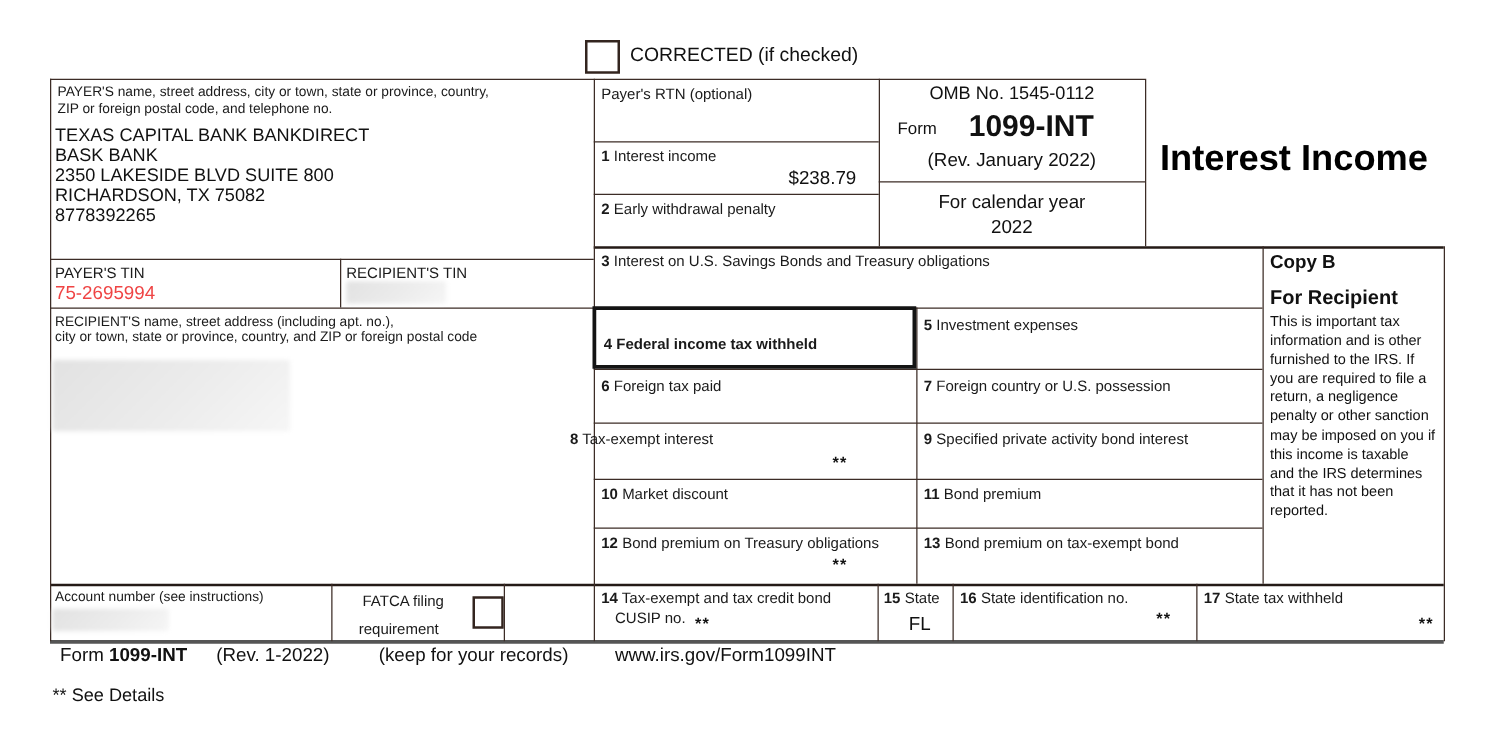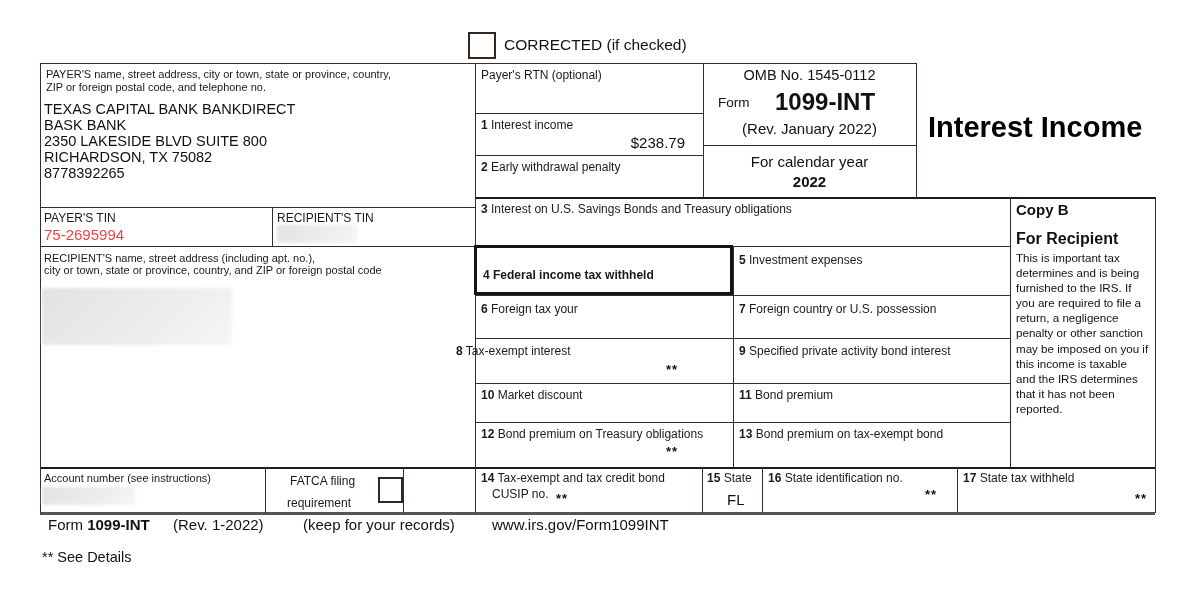--- a/index.html
+++ b/index.html
@@ -74,56 +74,56 @@
   <div class="abs box-label" style="left:481px;top:68px;">Payer's RTN (optional)</div>
   <div class="abs box-label" style="left:481px;top:118px;"><span class="bnum">1</span> <span>Interest income</span></div>
   <div class="abs money" style="left:475px;top:134px;width:210px;">$238.79</div>
   <div class="abs box-label" style="left:481px;top:160px;"><span class="bnum">2</span> <span>Early withdrawal penalty</span></div>
 
   <div class="abs" style="left:703px;top:67px;width:213px;text-align:center;font-size:14.5px;">OMB No. 1545-0112</div>
   <div class="abs" style="left:718px;top:95px;font-size:13.5px;">Form</div>
   <div class="abs" style="left:775px;top:88px;font-size:24px;font-weight:bold;">1099-INT</div>
   <div class="abs" style="left:703px;top:120px;width:213px;text-align:center;font-size:15px;">(Rev. January 2022)</div>
   <div class="abs" style="left:703px;top:153px;width:213px;text-align:center;font-size:15px;">For calendar year</div>
-  <div class="abs" style="left:703px;top:173px;width:213px;text-align:center;font-size:15px;font-weight:bold;">2022</div>
+  <div class="abs" style="left:703px;top:173px;width:213px;text-align:center;font-size:15px;font-weight:normal;">2022</div>
 
   <div class="abs big-title" style="left:928px;top:111px;">Interest Income</div>
 
   <div class="abs tin-label" style="left:44px;top:211px;">PAYER'S TIN</div>
   <div class="abs tin-value" style="left:44px;top:226px;">75-2695994</div>
   <div class="abs tin-label" style="left:277px;top:211px;">RECIPIENT'S TIN</div>
   <div class="redact" style="left:277px;top:225px;width:80px;height:18px;"></div>
 
   <div class="abs box-label" style="left:481px;top:202px;"><span class="bnum">3</span> <span>Interest on U.S. Savings Bonds and Treasury obligations</span></div>
 
   <div class="abs cell-label" style="left:44px;top:252px;">RECIPIENT'S name, street address (including apt. no.),</div>
   <div class="abs cell-label" style="left:44px;top:264px;">city or town, state or province, country, and ZIP or foreign postal code</div>
   <div class="redact" style="left:42px;top:288px;width:190px;height:57px;"></div>
 
   <div class="abs" style="left:474px;top:245px;width:259px;height:50px;border:3px solid #141414;box-sizing:border-box;"></div>
   <div class="abs box-label" style="left:483px;top:268px;font-weight:bold;"><span class="bnum">4</span> <span>Federal income tax withheld</span></div>
   <div class="abs box-label" style="left:739px;top:253px;"><span class="bnum">5</span> <span>Investment expenses</span></div>
 
-  <div class="abs box-label" style="left:481px;top:302px;"><span class="bnum">6</span> <span>Foreign tax your</span></div>
+  <div class="abs box-label" style="left:481px;top:302px;"><span class="bnum">6</span> <span>Foreign tax paid</span></div>
   <div class="abs box-label" style="left:739px;top:302px;"><span class="bnum">7</span> <span>Foreign country or U.S. possession</span></div>
 
   <div class="abs box-label" style="left:456px;top:344px;"><span class="bnum">8</span> <span>Tax-exempt interest</span></div>
   <div class="abs stars" style="left:666px;top:362px;">**</div>
   <div class="abs box-label" style="left:739px;top:344px;"><span class="bnum">9</span> <span>Specified private activity bond interest</span></div>
 
   <div class="abs box-label" style="left:481px;top:388px;"><span class="bnum">10</span> <span>Market discount</span></div>
   <div class="abs box-label" style="left:739px;top:388px;"><span class="bnum">11</span> <span>Bond premium</span></div>
 
   <div class="abs box-label" style="left:481px;top:427px;"><span class="bnum">12</span> <span>Bond premium on Treasury obligations</span></div>
   <div class="abs stars" style="left:666px;top:444px;">**</div>
   <div class="abs box-label" style="left:739px;top:427px;"><span class="bnum">13</span> <span>Bond premium on tax-exempt bond</span></div>
 
   <div class="abs copyb-head" style="left:1016px;top:201px;">Copy B</div>
   <div class="abs copyb-sub" style="left:1016px;top:230px;">For Recipient</div>
-  <div class="abs copyb-body" style="left:1016px;top:250px;width:133px;">This is important tax determines and is being furnished to the IRS. If you are required to file a return, a negligence penalty or other sanction may be imposed on you if this income is taxable and the IRS determines that it has not been reported.</div>
+  <div class="abs copyb-body" style="left:1016px;top:250px;width:133px;">This is important tax information and is other furnished to the IRS. If you are required to file a return, a negligence penalty or other sanction may be imposed on you if this income is taxable and the IRS determines that it has not been reported.</div>
 
   <div class="abs cell-label" style="left:44px;top:472px;">Account number (see instructions)</div>
   <div class="redact" style="left:42px;top:487px;width:93px;height:18px;"></div>
 
   <div class="abs box-label" style="left:290px;top:474px;">FATCA filing</div>
   <div class="abs box-label" style="left:287px;top:496px;">requirement</div>
   <div class="checkbox" style="left:378px;top:477px;width:21px;height:22px;"></div>
 
   <div class="abs box-label" style="left:481px;top:471px;"><span class="bnum">14</span> <span>Tax-exempt and tax credit bond</span></div>
   <div class="abs box-label" style="left:492px;top:487px;">CUSIP no.</div>

